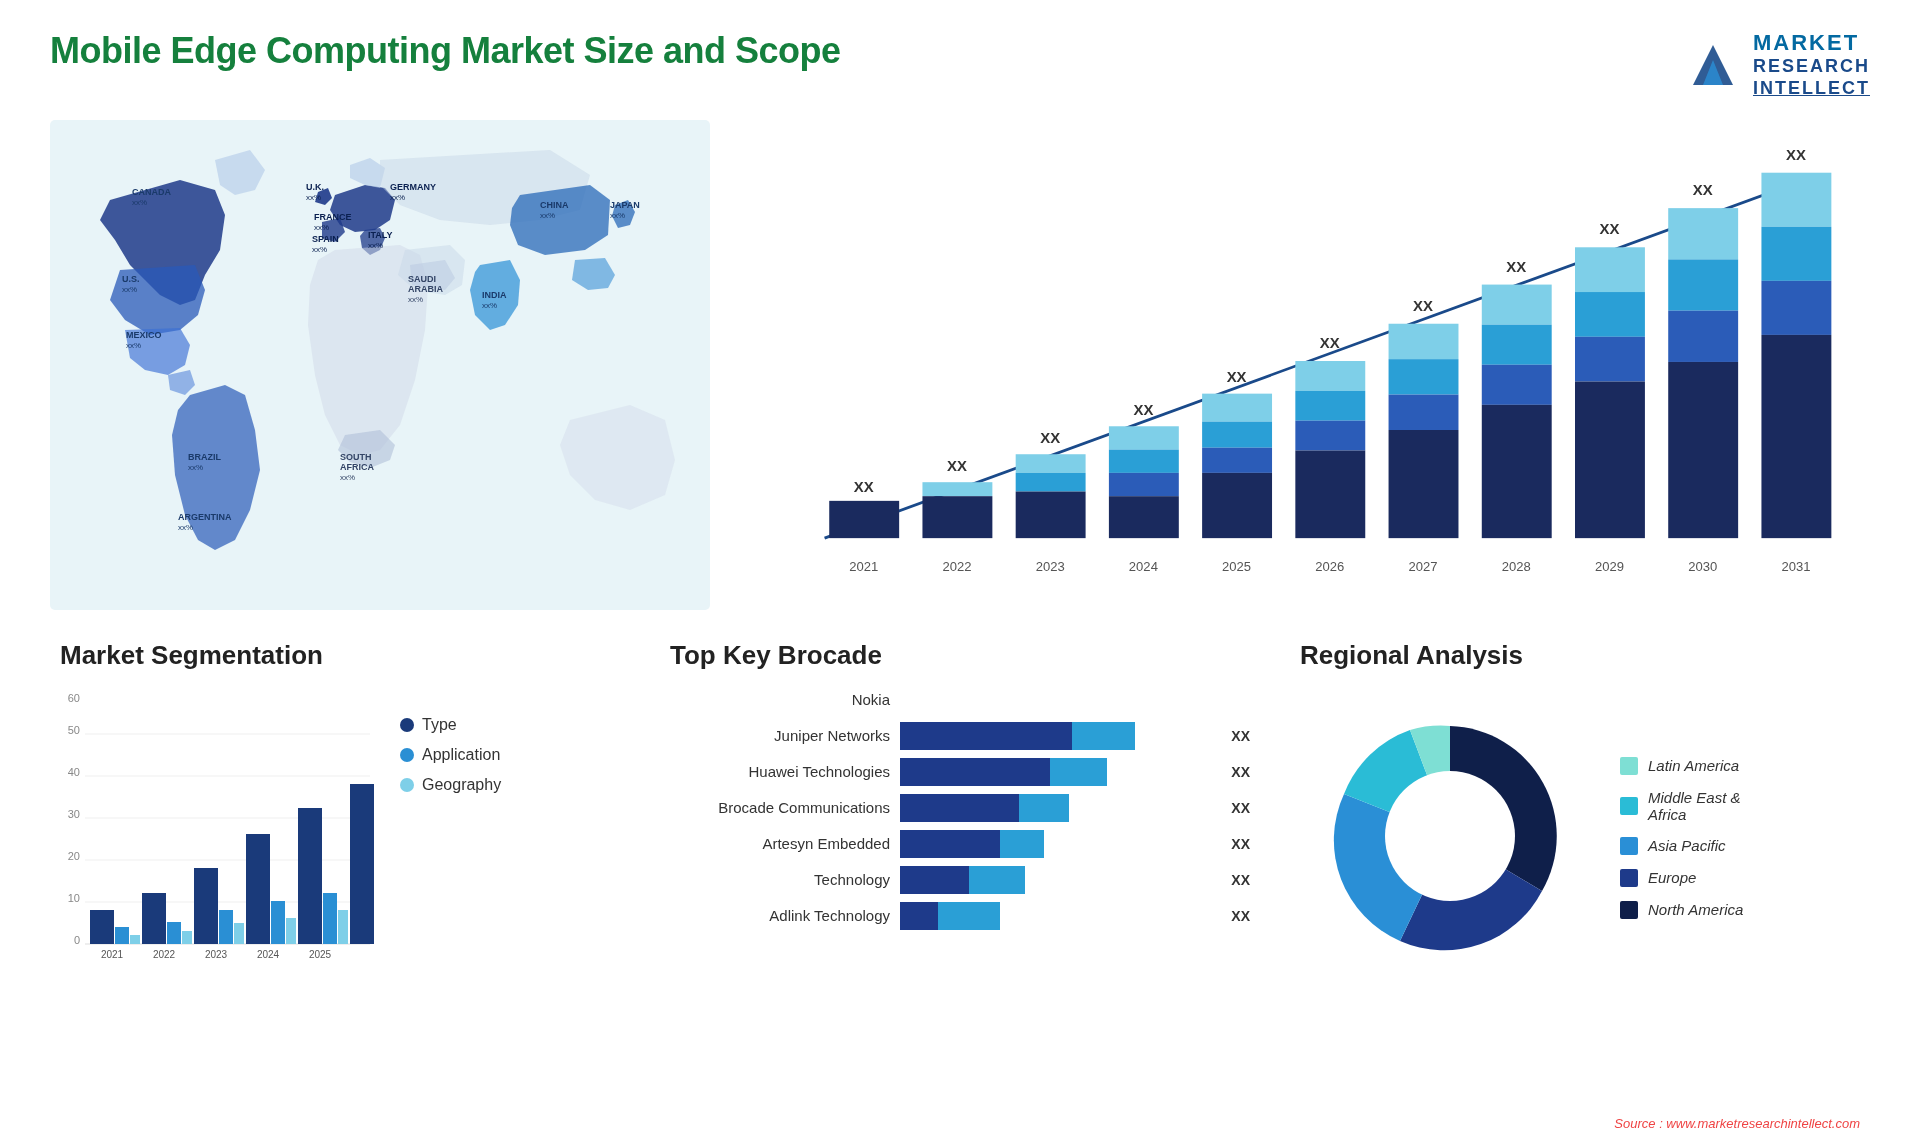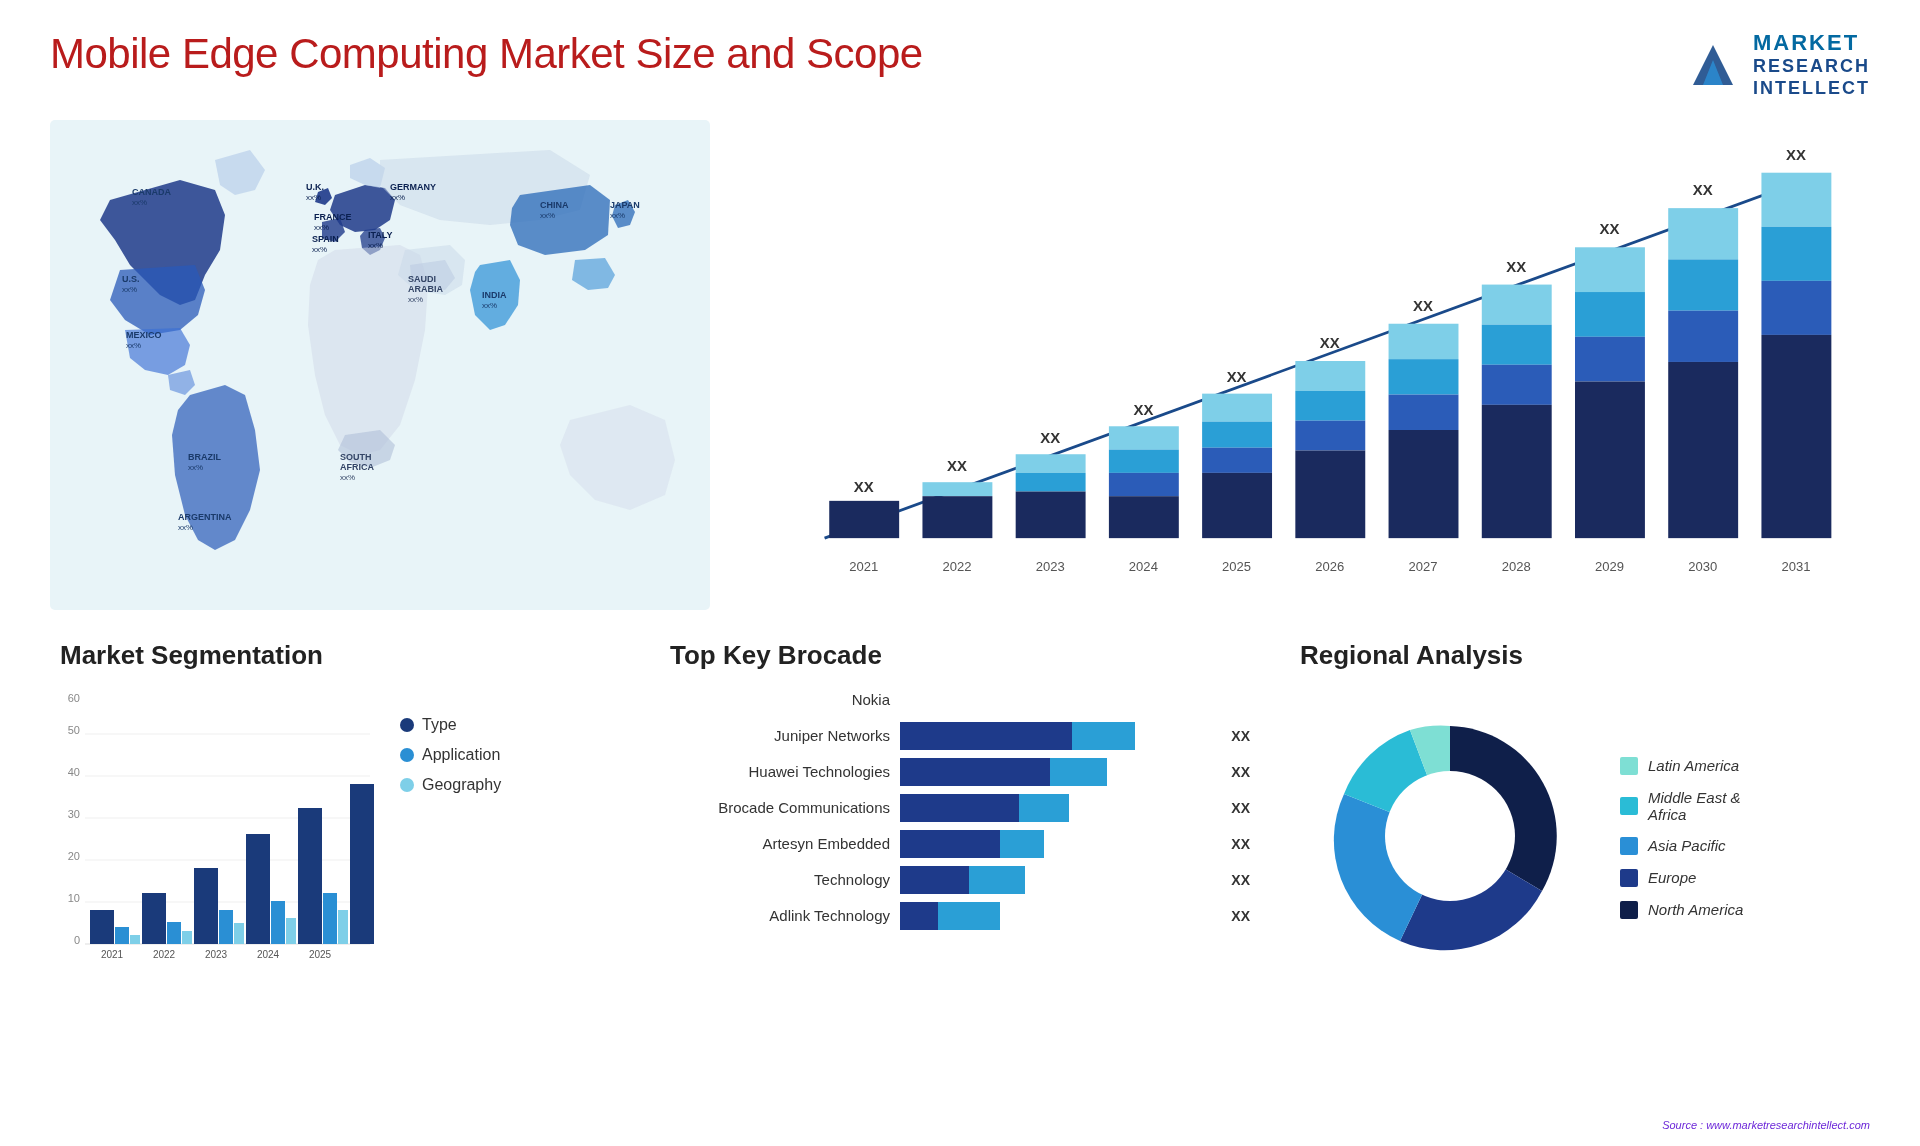--- a/index.html
+++ b/index.html
@@ -20,23 +20,23 @@
 
     
     .header {
       display: flex;
       justify-content: space-between;
       align-items: flex-start;
       margin-bottom: 20px;
     }
 
     .page-title {
-      font-size: 42px;
-      font-weight: 400;
-      color: #b91c1c;
+      font-size: 36px;
+      font-weight: 700;
+      color: #15803d;
       letter-spacing: -0.5px;
     }
 
     .logo-container {
       display: flex;
       align-items: center;
       gap: 10px;
     }
 
     .logo-icon {
@@ -62,20 +62,21 @@
       font-weight: 800;
       color: #1a4a8a;
       letter-spacing: 2px;
     }
 
     .logo-text span:last-child {
       font-size: 18px;
       font-weight: 800;
       color: #1a4a8a;
       letter-spacing: 2px;
+      text-decoration: underline;
     }
 
     
     .map-section {
       grid-column: 1;
       grid-row: 1;
       position: relative;
     }
 
     
@@ -218,23 +219,23 @@
     }
 
     .regional-legend-text {
       font-size: 15px;
       color: #333;
     }
 
     .source-text {
       position: absolute;
       bottom: 15px;
-      right: 50px;
-      font-size: 11px;
-      color: #6d28d9;
+      right: 60px;
+      font-size: 13px;
+      color: #ef4444;
       font-style: italic;
     }
   </style>
 </head>
 <body>
 
 <div class="page-container">
 
   <div class="header">
     <h1 class="page-title">Mobile Edge Computing Market Size and Scope</h1>

